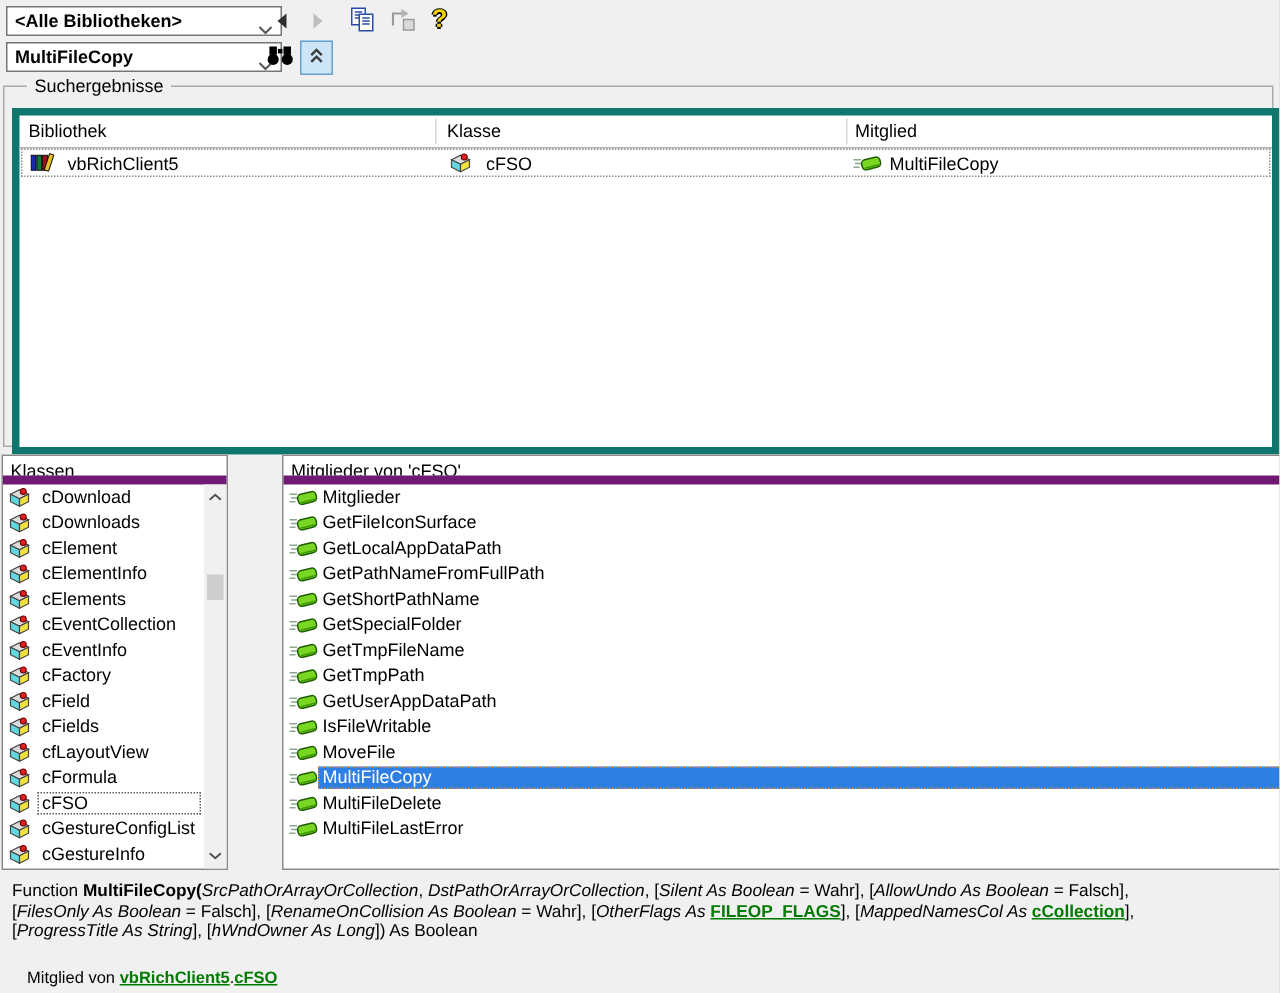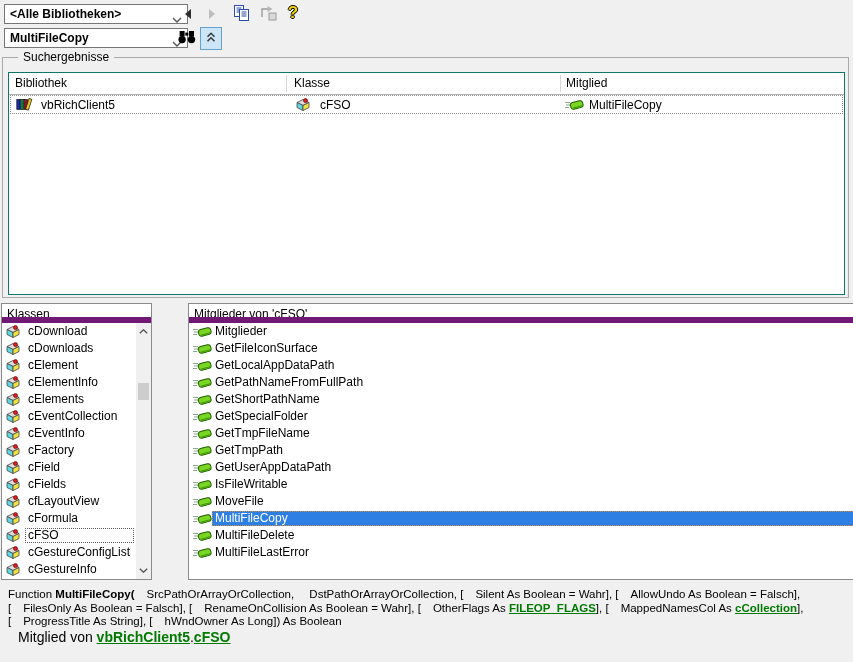--- a/index.html
+++ b/index.html
@@ -22,21 +22,21 @@
   #btn-copy{left:231px;top:4px;width:22px;height:20px;}
   #btn-def{left:258px;top:4px;width:22px;height:20px;}
   #btn-help{left:284px;top:2px;width:18px;height:22px;font-size:17px;font-weight:bold;color:#f2d500;
             text-shadow:-1px 0 #000,1px 0 #000,0 -1px #000,0 1px #000;}
   #btn-find{left:176px;top:29px;width:22px;height:18px;}
   #btn-toggle{left:200px;top:27px;width:20px;height:21px;background:#cde6f7;border:1px solid #66a0cc;}
 
   
   .groupbox{position:absolute;left:2px;top:57px;width:845px;height:239px;border:1px solid #aaa;}
   .group-label{position:absolute;left:18px;top:50px;background:#f0f0f0;padding:0 5px;z-index:2;}
-  .listview{position:absolute;left:8px;top:72px;width:835px;height:221px;background:#fff;border:1px solid #0f766e;}
+  .listview{position:absolute;left:8px;top:72px;width:835px;height:221px;background:#fff;border:5px solid #0f766e;}
   .lv-header{position:relative;height:21px;border-bottom:1px solid #b2b2b2;}
   .lv-header .h{position:absolute;top:3px;}
   .h1{left:6px}.h2{left:285px}.h3{left:557px}
   .vsep{position:absolute;top:2px;bottom:2px;width:1px;background:#d6d6d6;}
   .vs1{left:277px}.vs2{left:551px}
   .lv-row{position:absolute;left:1px;right:1px;top:22px;height:17px;border:1px dotted #8f8f8f;}
   .cell{position:absolute;top:0;height:100%;display:flex;align-items:center;gap:5px;white-space:nowrap;}
   .c1{left:5px}.c2{left:284px}.c3{left:553px}
 
   
@@ -58,22 +58,22 @@
   .scb-a{position:absolute;left:0;right:0;height:15px;display:flex;align-items:center;justify-content:center;}
   .scb-top{top:1px}.scb-bot{bottom:1px}
   .scb-thumb{position:absolute;left:2px;right:2px;background:#cdcdcd;}
   #sb-classes .scb-thumb{top:60px;height:17px;}
   #sb-members .scb-thumb{top:110px;height:60px;}
 
   
   #detail{position:absolute;left:0;top:583px;width:853px;height:79px;background:#f0f0f0;}
   #detail-text{position:absolute;left:8px;top:5px;width:820px;font-size:11.5px;line-height:13.5px;}
   .dline{white-space:nowrap;}
-  .dline-member{font-size:14px;margin-left:10px;margin-top:2px;}
-  .si{margin-left:12px;}
+  .dline-member{font-size:11px;margin-left:10px;margin-top:17px;}
+  .si{font-style:italic;}
   .sb2{font-weight:bold;}
   .sl{color:#007a00;font-weight:bold;text-decoration:underline;cursor:pointer;}
 </style>
 </head>
 <body>
 
 <div id="app">
 
   <div class="combo" id="combo-lib">
     <span>&lt;Alle Bibliotheken&gt;</span>

